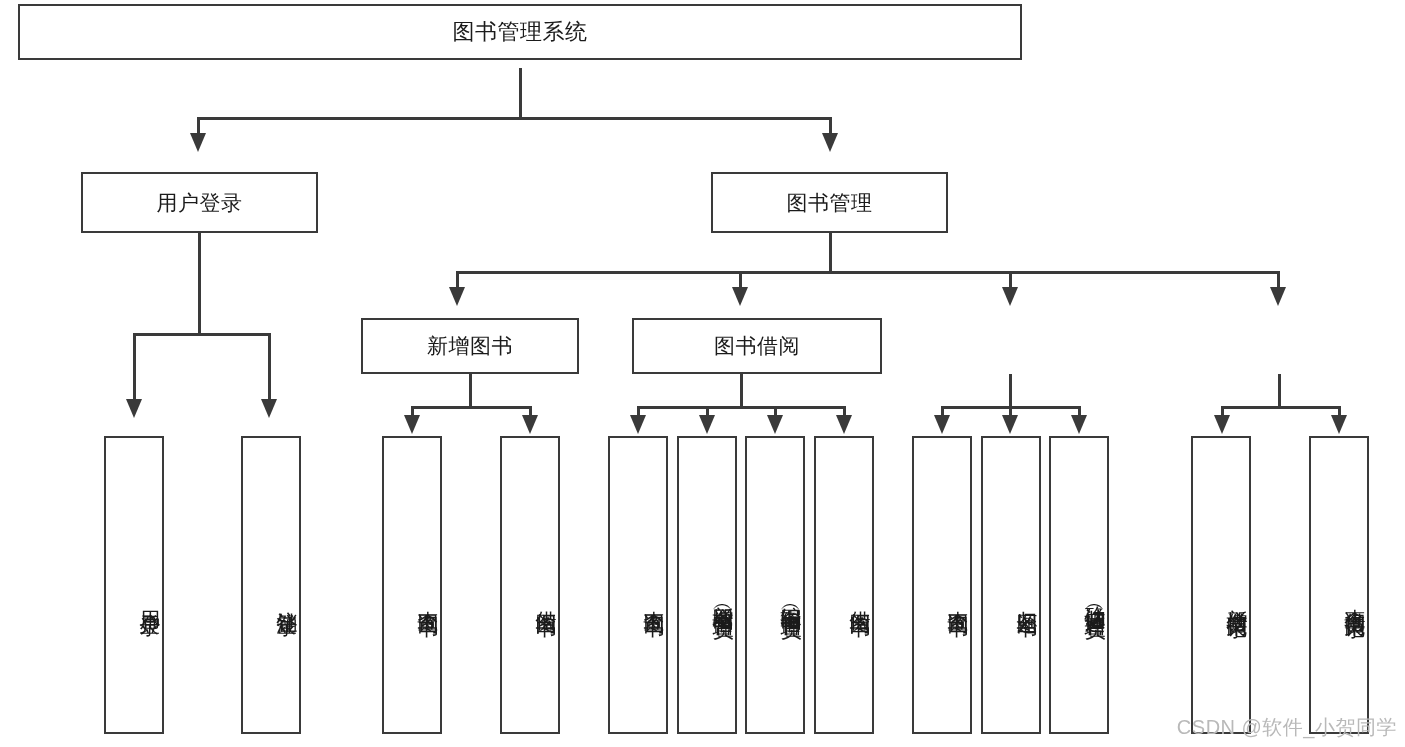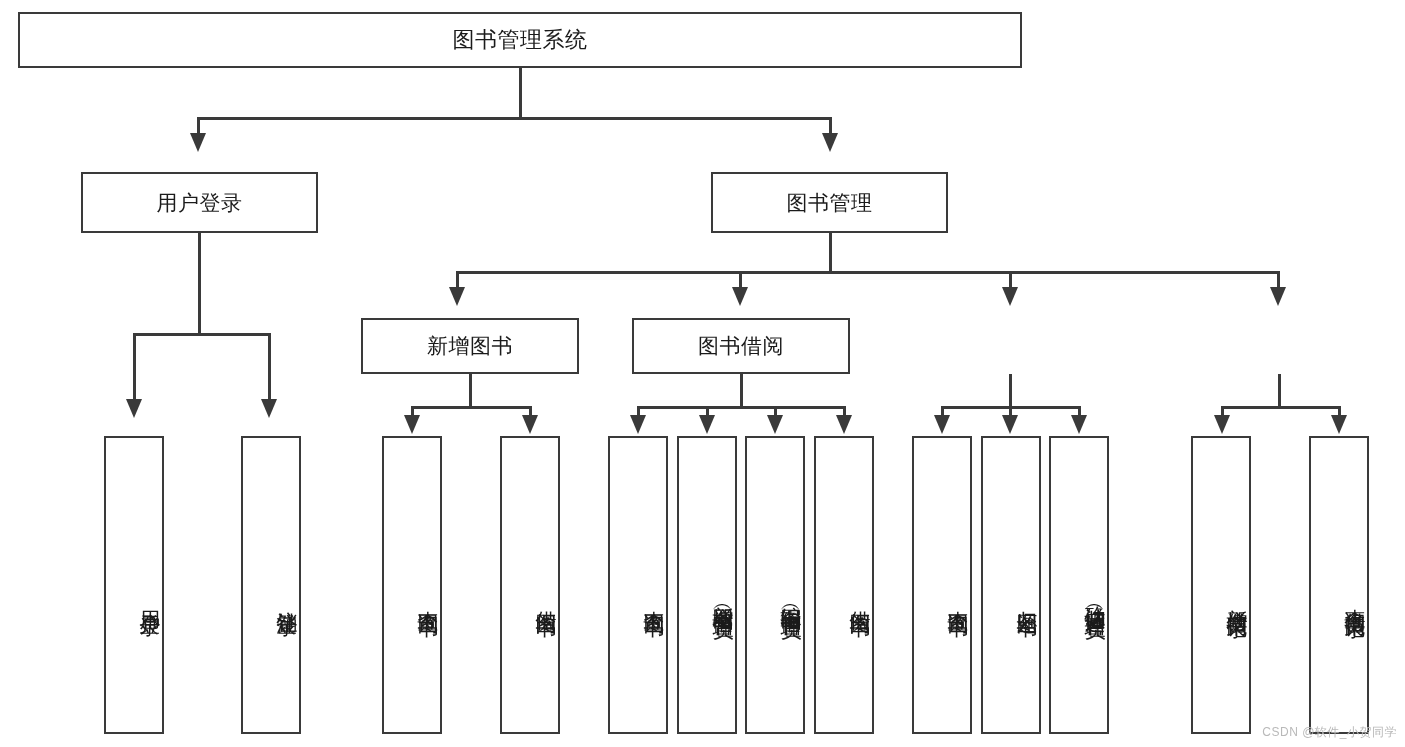--- a/index.html
+++ b/index.html
@@ -61,33 +61,33 @@
     width: 0;
     height: 0;
     border-left: 8px solid transparent;
     border-right: 8px solid transparent;
     border-top: 19px solid #3a3a3a;
   }
   #watermark {
     position: absolute;
     right: 8px;
     bottom: 6px;
-    font-size: 12px;
+    font-size: 20px;
     color: #b9b9b9;
     letter-spacing: 0.5px;
     white-space: nowrap;
     font-family: "Liberation Sans", "DejaVu Sans", sans-serif;
   }
 </style>
 </head>
 <body>
 
 <div id="canvas">
 
-  <div class="node root horiz" style="left:18px; top:12px; width:1004px; height:56px;">
+  <div class="node root horiz" style="left:18px; top:4px; width:1004px; height:56px;">
     <span>图书管理系统</span>
   </div>
 
   <div class="conn v" style="left:519px; top:68px; width:2.5px; height:50px;"></div>
 
   <div class="conn h" style="left:197px; top:117px; width:634px; height:2.5px;"></div>
 
   <div class="conn v" style="left:197px; top:117px; width:2.5px; height:18px;"></div>
   <div class="arrow" style="left:190px; top:133px;"></div>
   <div class="conn v" style="left:829px; top:117px; width:2.5px; height:18px;"></div>
@@ -114,21 +114,21 @@
   <div class="conn v" style="left:739px; top:271px; width:2.5px; height:18px;"></div>
   <div class="arrow" style="left:732px; top:287px;"></div>
   <div class="conn v" style="left:1009px; top:271px; width:2.5px; height:18px;"></div>
   <div class="arrow" style="left:1002px; top:287px;"></div>
   <div class="conn v" style="left:1277px; top:271px; width:2.5px; height:18px;"></div>
   <div class="arrow" style="left:1270px; top:287px;"></div>
 
   <div class="node horiz" style="left:361px; top:318px; width:218px; height:56px;">
     <span>新增图书</span>
   </div>
-  <div class="node horiz" style="left:632px; top:318px; width:218px; height:56px;">
+  <div class="node horiz" style="left:632px; top:318px; width:250px; height:56px;">
     <span>图书借阅</span>
   </div>
 
   <div class="conn v" style="left:469px; top:374px; width:2.5px; height:34px;"></div>
   <div class="conn h" style="left:411px; top:406px; width:120px; height:2.5px;"></div>
   <div class="conn v" style="left:411px; top:406px; width:2.5px; height:12px;"></div>
   <div class="arrow" style="left:404px; top:415px;"></div>
   <div class="conn v" style="left:529px; top:406px; width:2.5px; height:12px;"></div>
   <div class="arrow" style="left:522px; top:415px;"></div>
 

